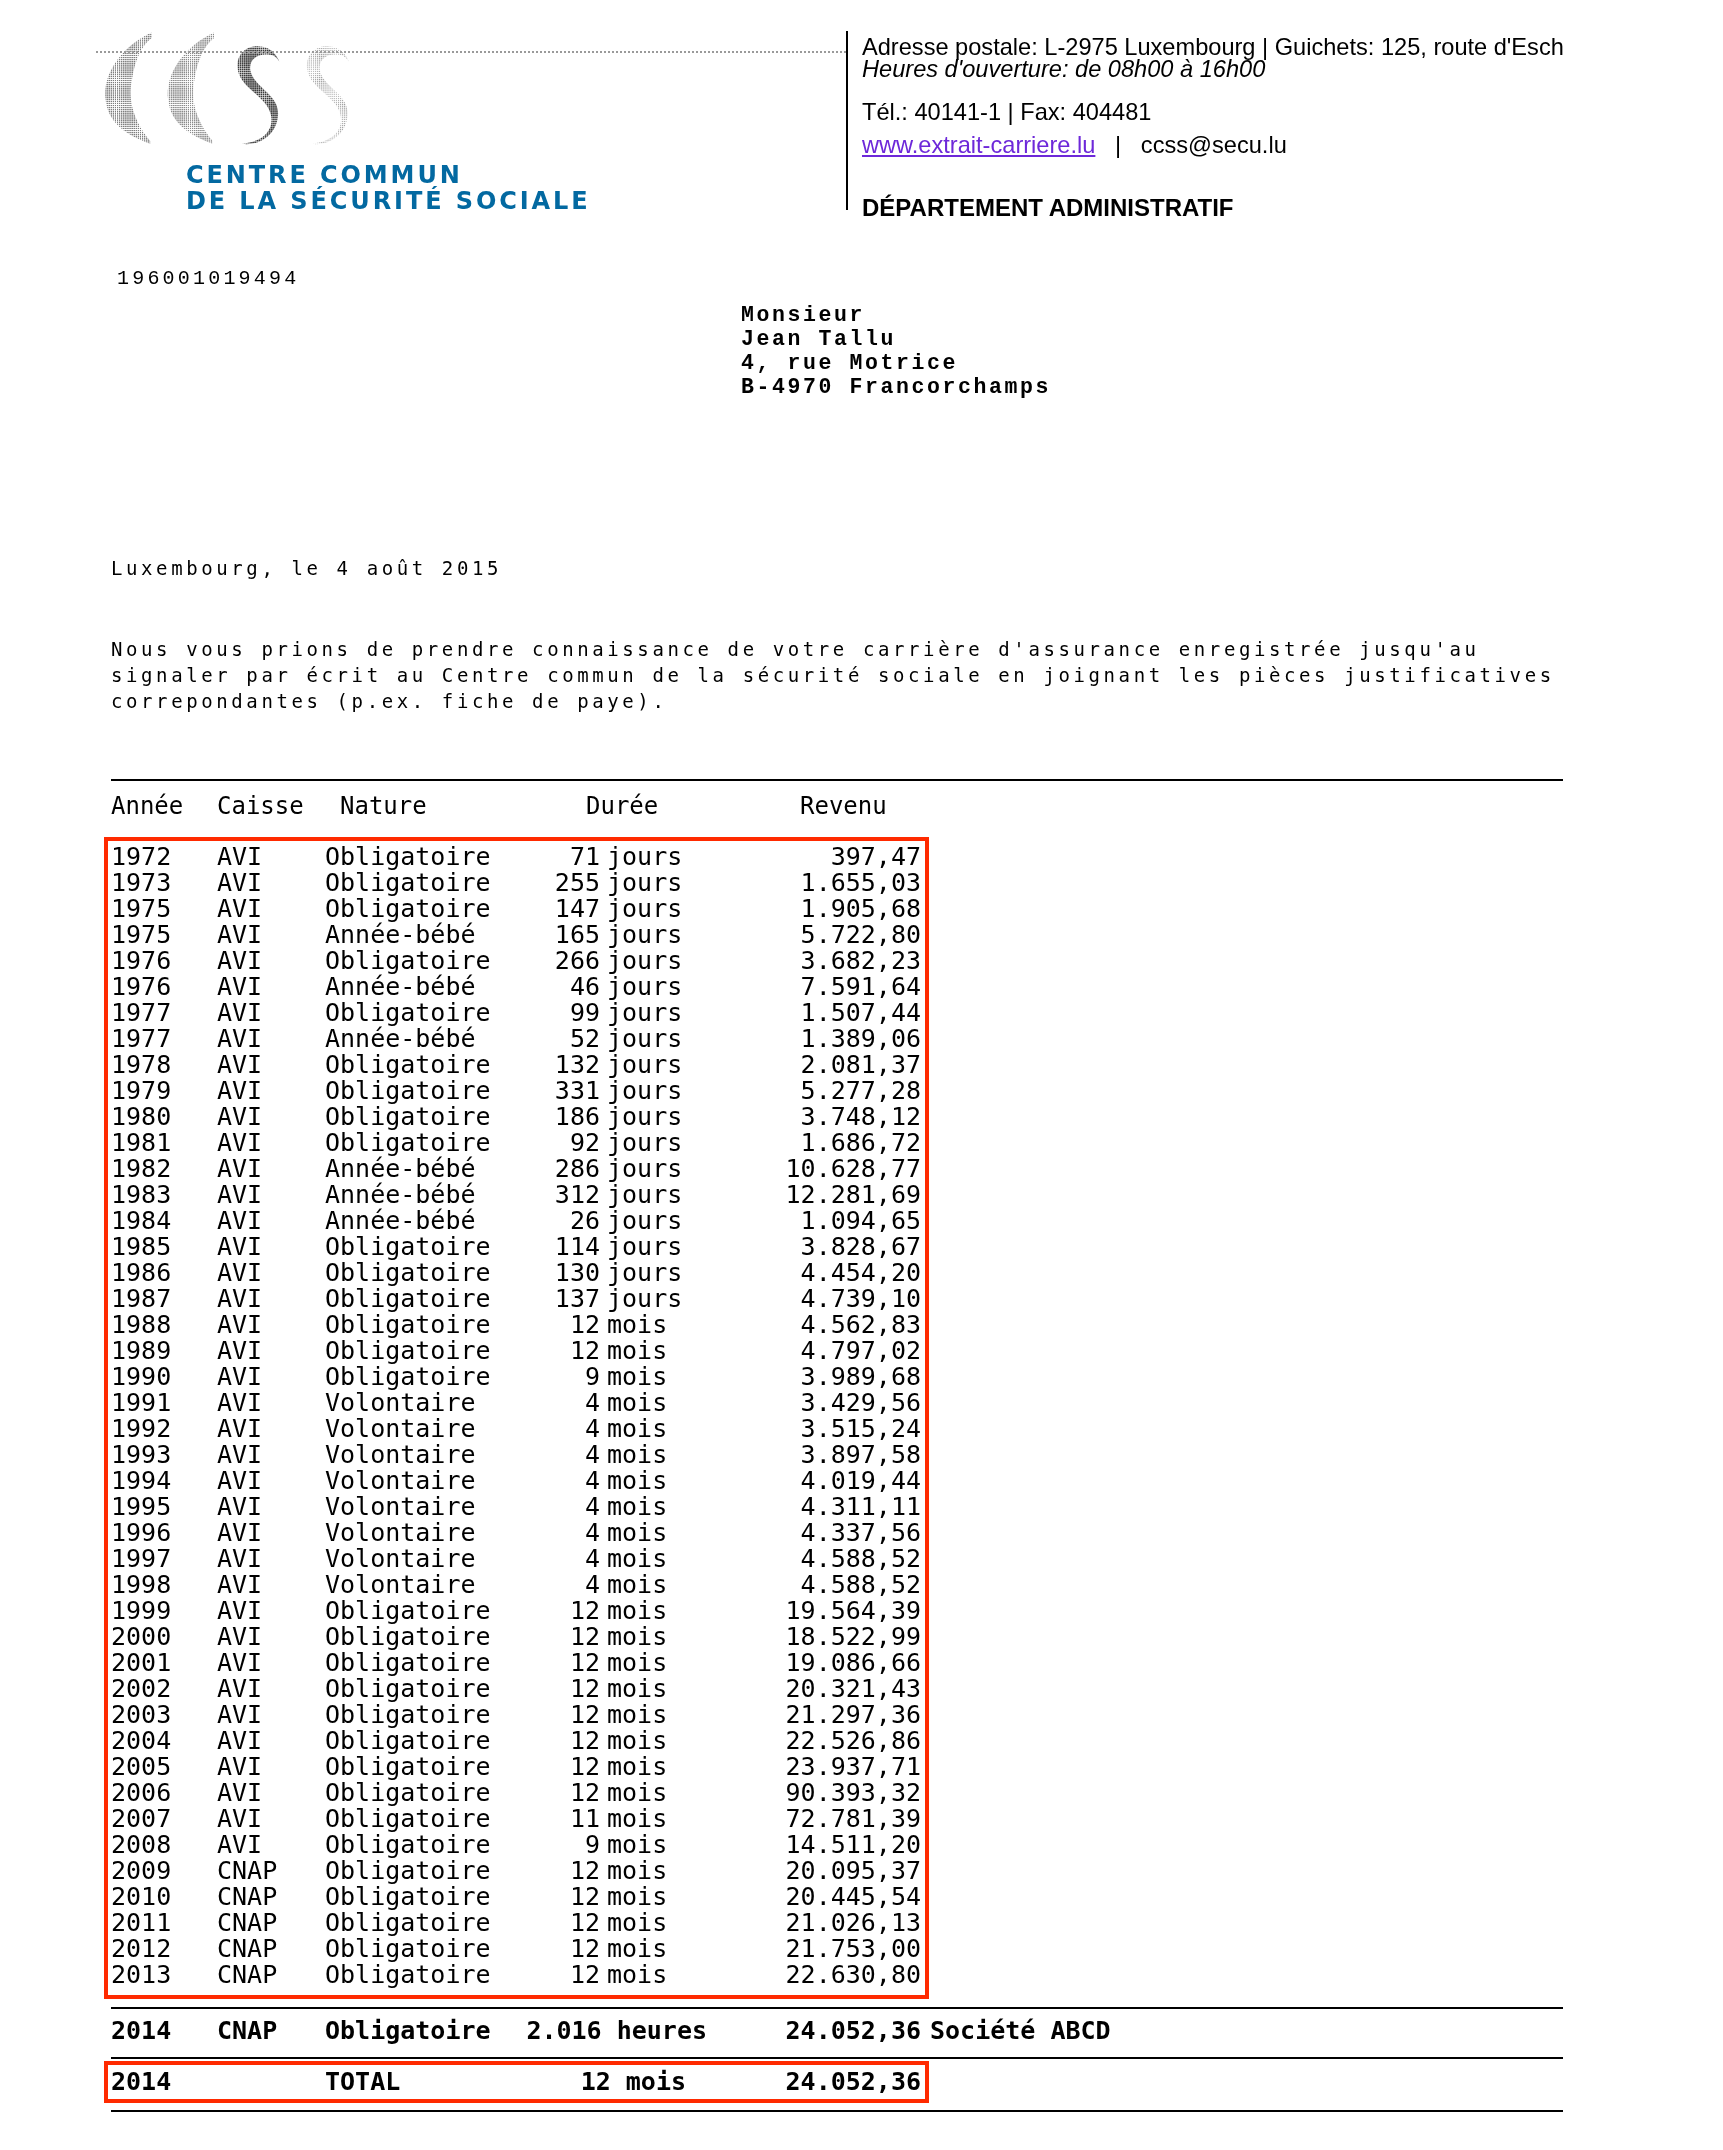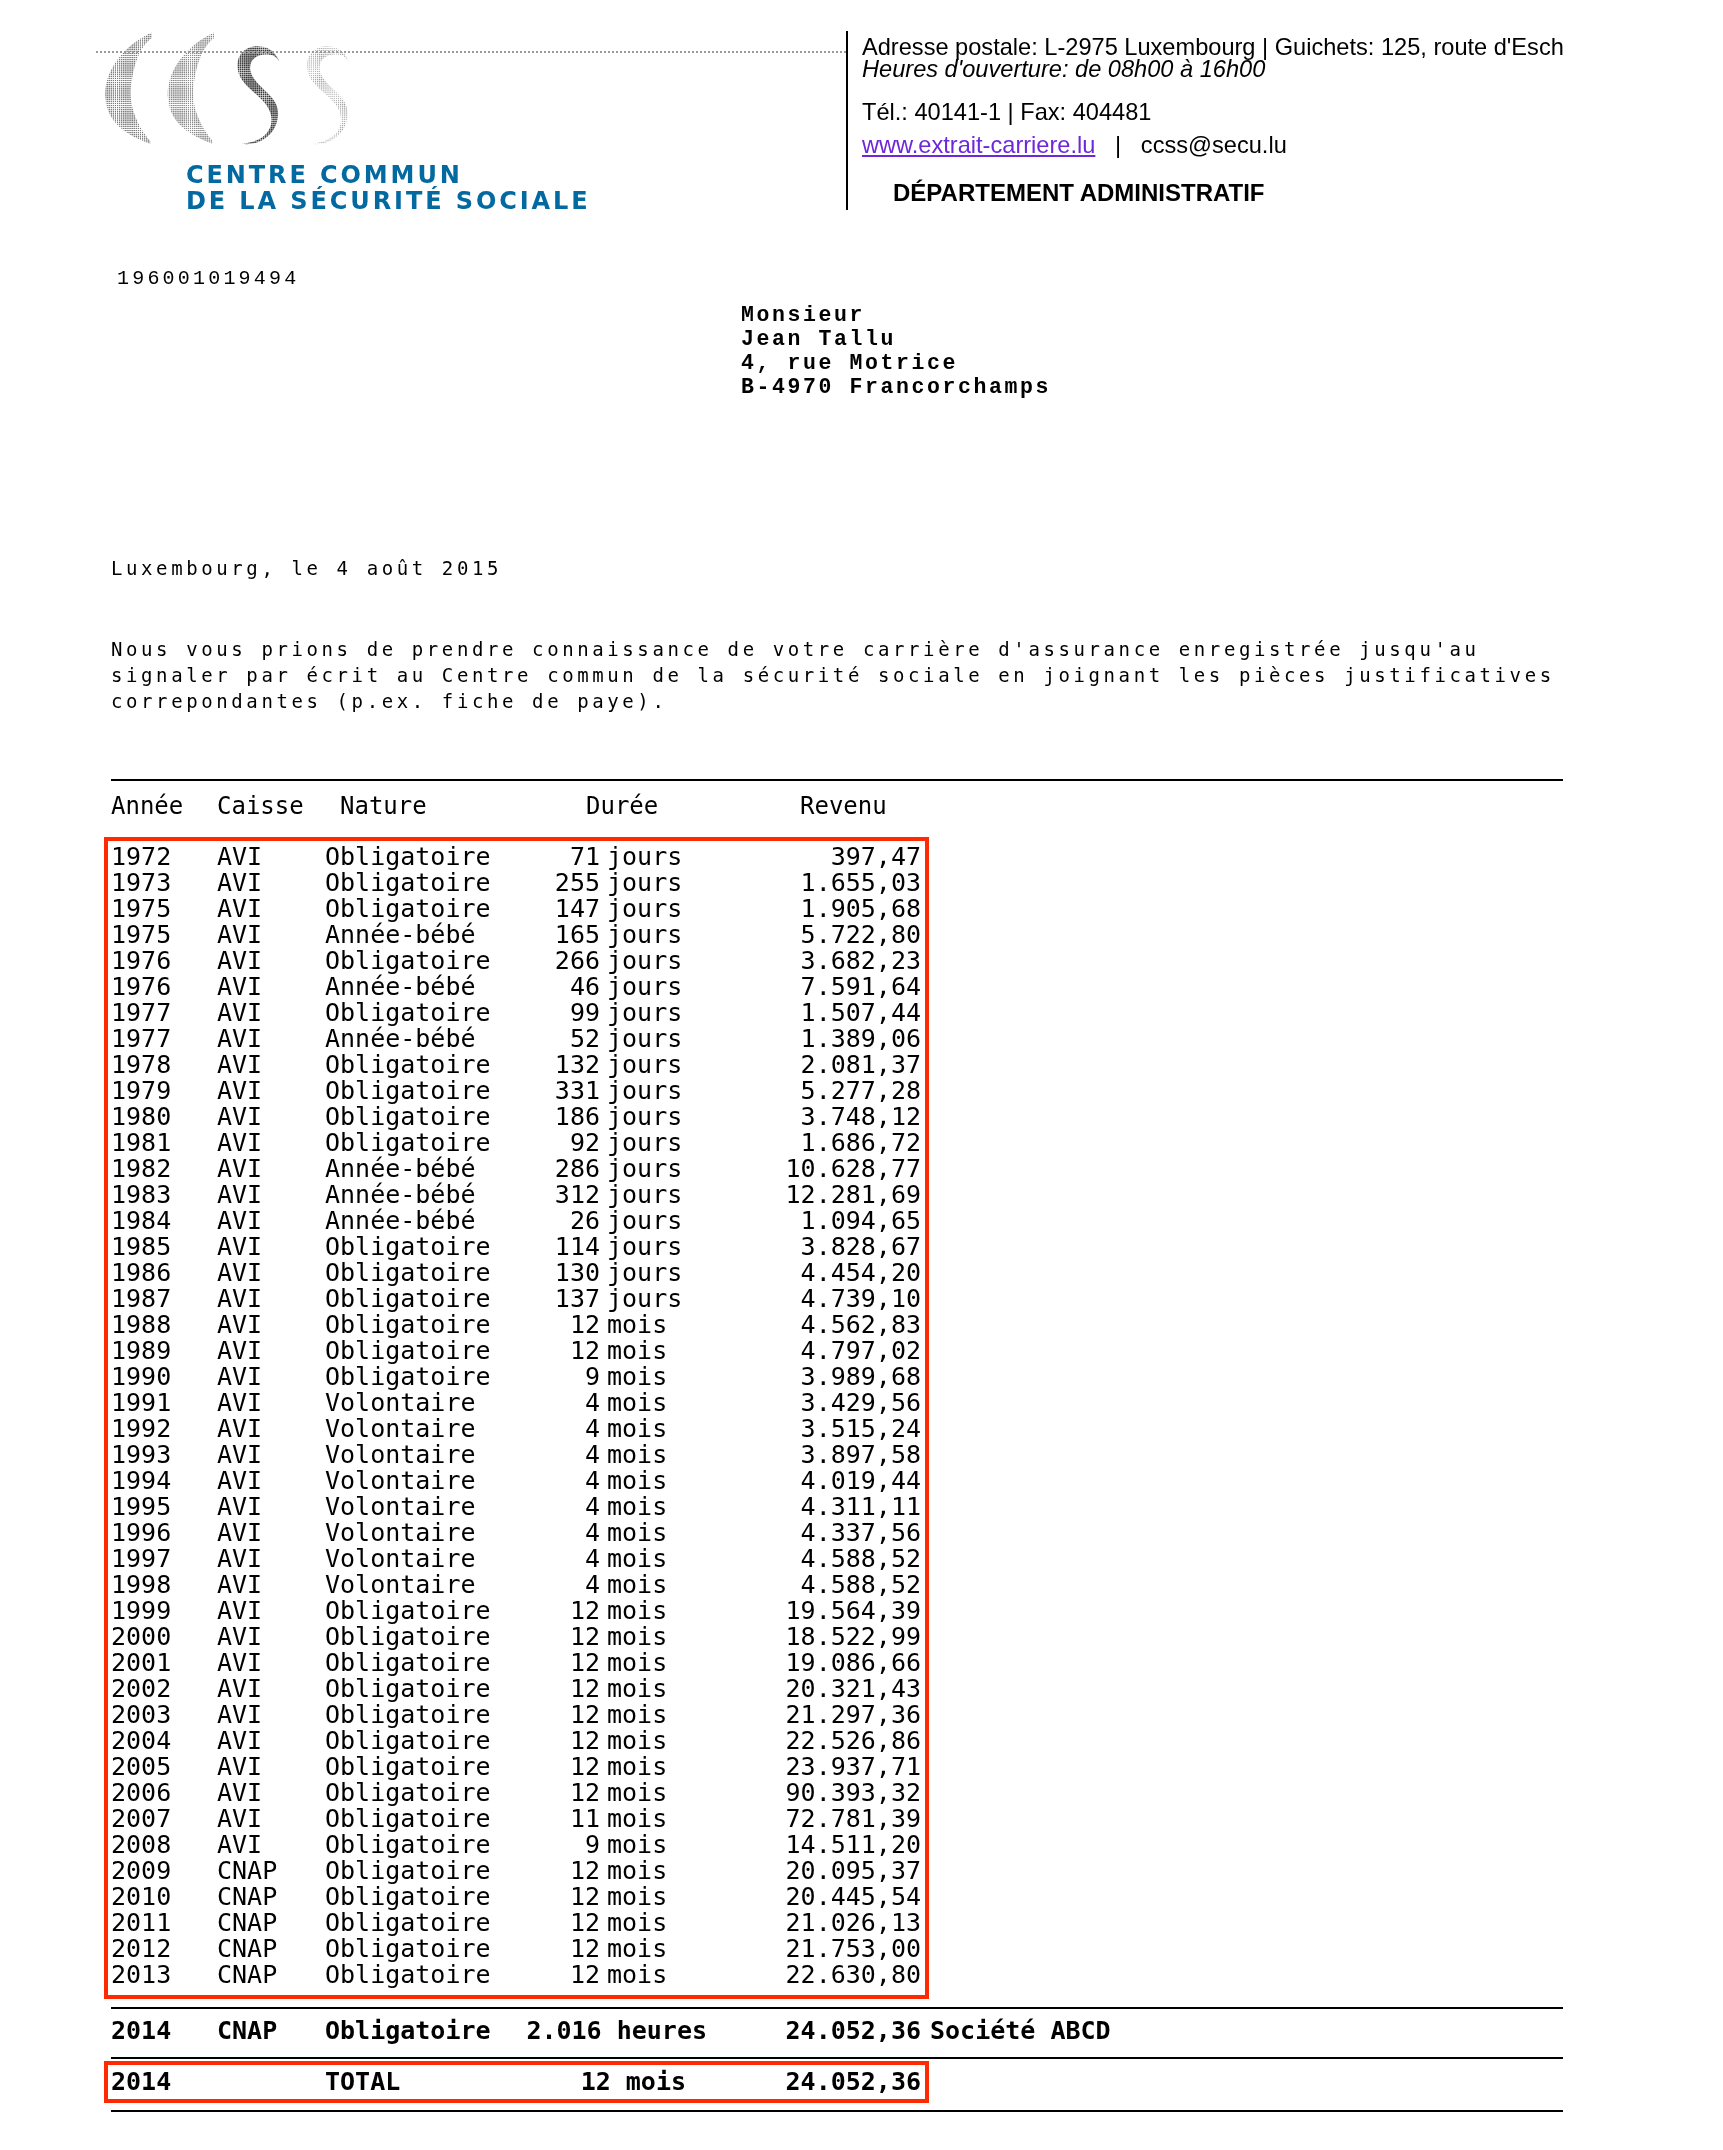--- a/index.html
+++ b/index.html
@@ -93,21 +93,21 @@
 </svg>
 <div class="dotline"></div>
 <div class="logo-text abs" style="top:161px;">CENTRE COMMUN</div>
 <div class="logo-text abs" style="top:187px;">DE LA SÉCURITÉ SOCIALE</div>
 
 <div class="vdivider"></div>
 <div class="hdr" style="top:33px;">Adresse postale: L-2975 Luxembourg | Guichets: 125, route d'Esch</div>
 <div class="hdr" style="top:55px;font-style:italic;">Heures d'ouverture: de 08h00 à 16h00</div>
 <div class="hdr" style="top:98px;">Tél.: 40141-1 | Fax: 404481</div>
 <div class="hdr" style="top:131px;"><a>www.extrait-carriere.lu</a><span>   </span><span>|</span><span>   </span><span>ccss@secu.lu</span></div>
-<div class="hdr dept" style="top:179px;margin-left:31px;">DÉPARTEMENT ADMINISTRATIF</div>
+<div class="hdr dept" style="top:194px;">DÉPARTEMENT ADMINISTRATIF</div>
 
 <div class="ref">196001019494</div>
 
 <div class="recipient">
   <div>Monsieur</div>
   <div>Jean Tallu</div>
   <div>4, rue Motrice</div>
   <div>B-4970 Francorchamps</div>
 </div>
 

